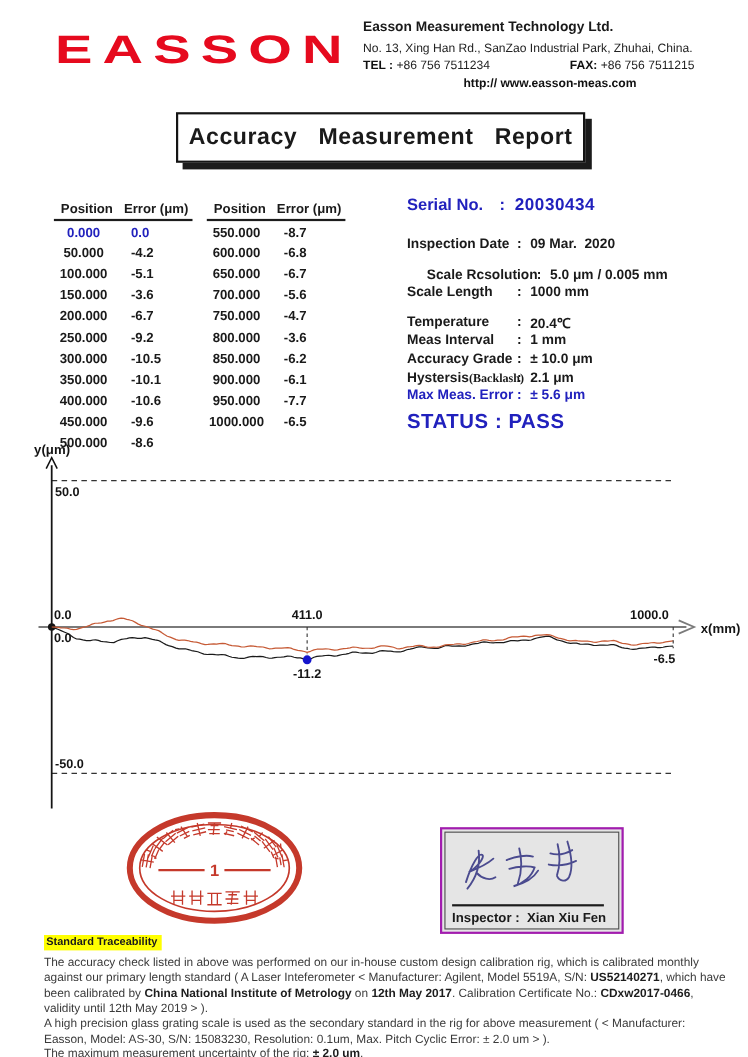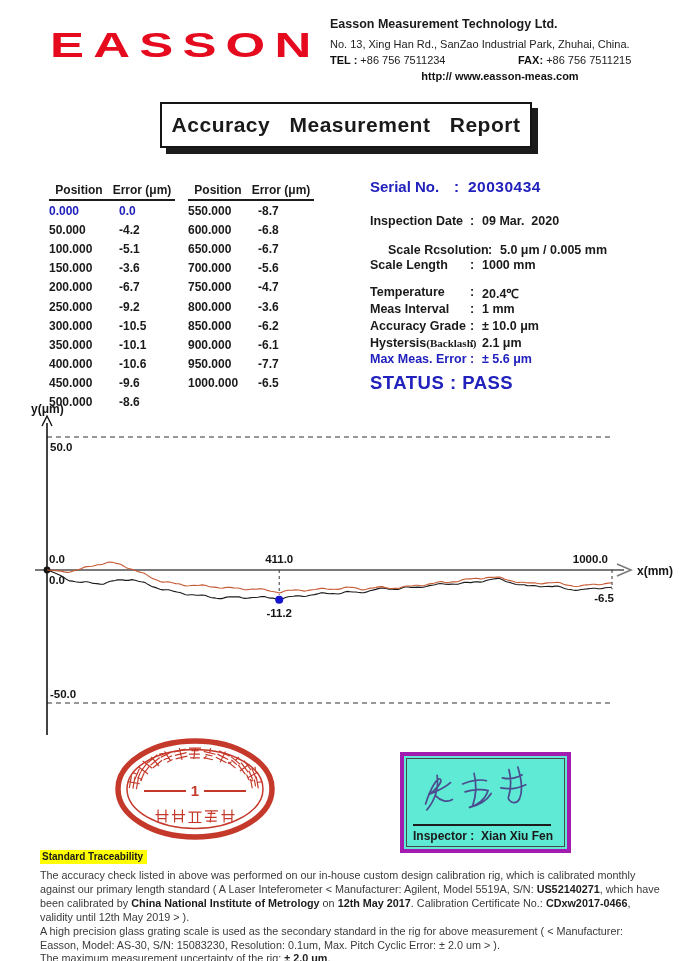--- a/index.html
+++ b/index.html
@@ -24,21 +24,21 @@
             box-shadow:6px 6px 0 #1b1b1b;text-align:center;line-height:42px;
             font-size:21px;font-weight:bold;word-spacing:13px;letter-spacing:0.5px;}
 
   
   .ptable{top:183px;font-size:12px;font-weight:bold;margin-left:16px;}
   #tableL{left:33px;} #tableR{left:172px;}
   .thead{display:grid;grid-template-columns:60px 66px;border-bottom:2px solid #1c1c1c;
          padding-bottom:2px;height:14px;line-height:14px;}
   .thead span{text-align:center;}
   .trow{display:grid;grid-template-columns:60px 66px;height:19.2px;align-items:center;}
-  .trow .pos{text-align:left;padding-right:6px;}
+  .trow .pos{text-align:center;padding-right:6px;}
   .trow .err{text-align:left;padding-left:10px;}
   .blue{color:#2121bd;}
 
   
   .serial{left:370px;top:178px;font-size:15px;font-weight:bold;color:#2121bd;width:300px;height:18px;}
   .serial .scolon{position:absolute;left:84px;}
   .serial .sval{position:absolute;left:98px;font-size:15.5px;letter-spacing:0.5px;}
   #infoRows{left:370px;top:180px;width:305px;height:200px;}
   .irow{position:absolute;height:15px;width:100%;font-size:12.5px;font-weight:bold;}
   .irow .ilbl{position:absolute;left:0;white-space:nowrap;}
@@ -47,21 +47,21 @@
   .irow .ival{position:absolute;left:112px;white-space:pre;}
   .status{left:370px;top:372px;font-size:18.5px;font-weight:bold;color:#2121bd;letter-spacing:0.5px;}
 
   
   #chart{left:0;top:403px;}
 
   
   #stamp{left:106px;top:731px;}
 
   
-  .inspbox{left:400px;top:752px;width:163px;height:93px;border:4px solid #a21caf;background:#5eead4;}
+  .inspbox{left:400px;top:752px;width:163px;height:93px;border:2px solid #a21caf;background:#e5e5e5;}
   .inspinner{position:absolute;left:2px;top:2px;right:2px;bottom:2px;border:1px solid #4a4a4a;}
   .sigline{position:absolute;left:6px;width:138px;bottom:20px;border-top:2px solid #1c1c1c;}
   .insplabel{position:absolute;left:6px;bottom:3px;font-size:12px;font-weight:bold;white-space:pre;}
 
   
   .tracehead{left:40px;top:850px;background:#ffff00;font-size:10px;font-weight:bold;padding:1px 4px 2px 2px;}
   .tracepara{left:40px;top:869px;width:624px;font-size:10.8px;line-height:13.9px;color:#3a3a3a;white-space:pre-wrap;}
   .tracepara b{color:#1d1d1d;}
 </style>
 </head>

